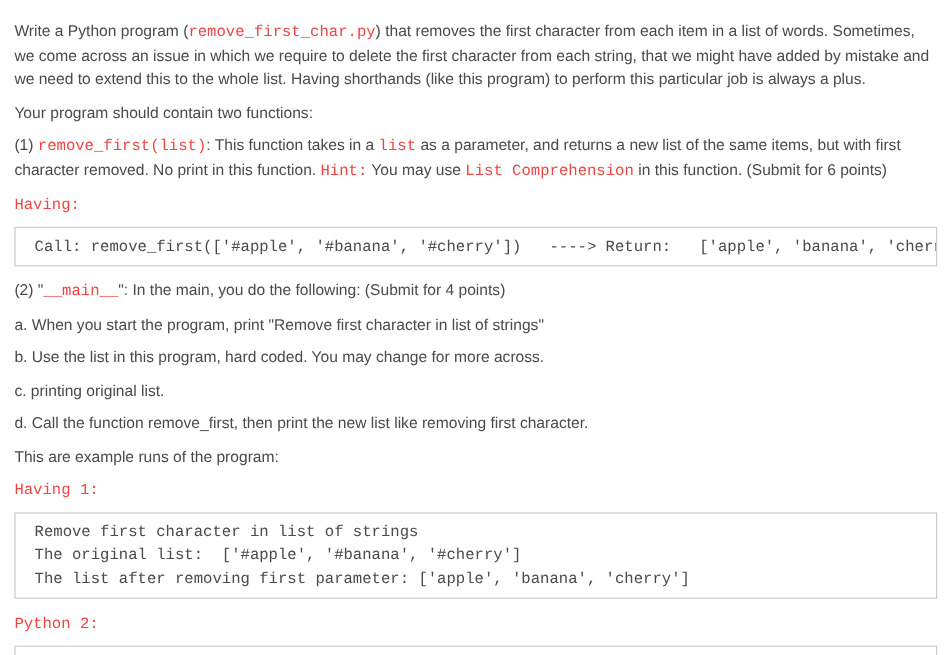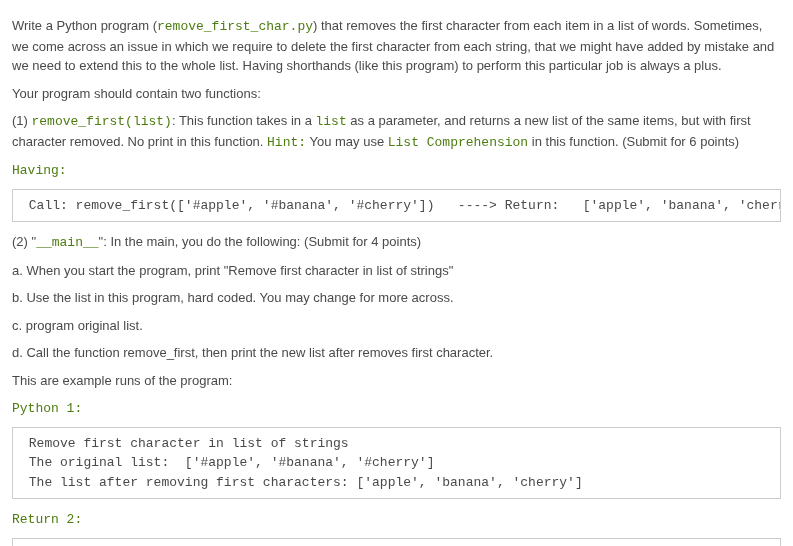--- a/index.html
+++ b/index.html
@@ -11,21 +11,21 @@
     width: 793px;
     box-sizing: border-box;
     line-height: 1.5;
   }
   p {
     margin: 8px 0;
   }
   code.inline {
     font-family: "Courier New", Courier, monospace;
     font-size: 13px;
-    color: #4d7c0f;
+    color: #ef4444;
   }
   .codeblock {
     font-family: "Courier New", Courier, monospace;
     font-size: 13px;
     border: 1px solid #cccccc;
     padding: 6px 8px;
     margin: 6px 0 10px 0;
     white-space: pre;
     color: #4a4a4a;
     box-sizing: border-box;
@@ -48,28 +48,28 @@
 <p><code class="inline">Having:</code></p>
 
 <div class="codeblock"> Call: remove_first(['#apple', '#banana', '#cherry'])   ----&gt; Return:   ['apple', 'banana', 'cherry']</div>
 
 <p>
   <span>(2) "</span><code class="inline">__main__</code><span>": In the main, you do the following: (Submit for 4 points)</span>
 </p>
 
 <p>a. When you start the program, print "Remove first character in list of strings"</p>
 <p>b. Use the list in this program, hard coded. You may change for more across.</p>
-<p>c. program original list.</p>
-<p>d. Call the function remove_first, then print the new list after removes first character.</p>
+<p>c. printing original list.</p>
+<p>d. Call the function remove_first, then print the new list like removing first character.</p>
 
 <p>This are example runs of the program:</p>
 
-<p><code class="inline">Python 1:</code></p>
+<p><code class="inline">Having 1:</code></p>
 
 <div class="codeblock"> Remove first character in list of strings
  The original list:  ['#apple', '#banana', '#cherry']
- The list after removing first characters: ['apple', 'banana', 'cherry']</div>
+ The list after removing first parameter: ['apple', 'banana', 'cherry']</div>
 
-<p><code class="inline">Return 2:</code></p>
+<p><code class="inline">Python 2:</code></p>
 
 <div class="codeblock"> Remove first character in list of strings
  The original list:  ['$25.0', '$13.75', '$10.95', '$4.99']
  The list after removing first characters: ['25.0', '13.75', '10.95', '4.99']</div>
 
 </body></html>

